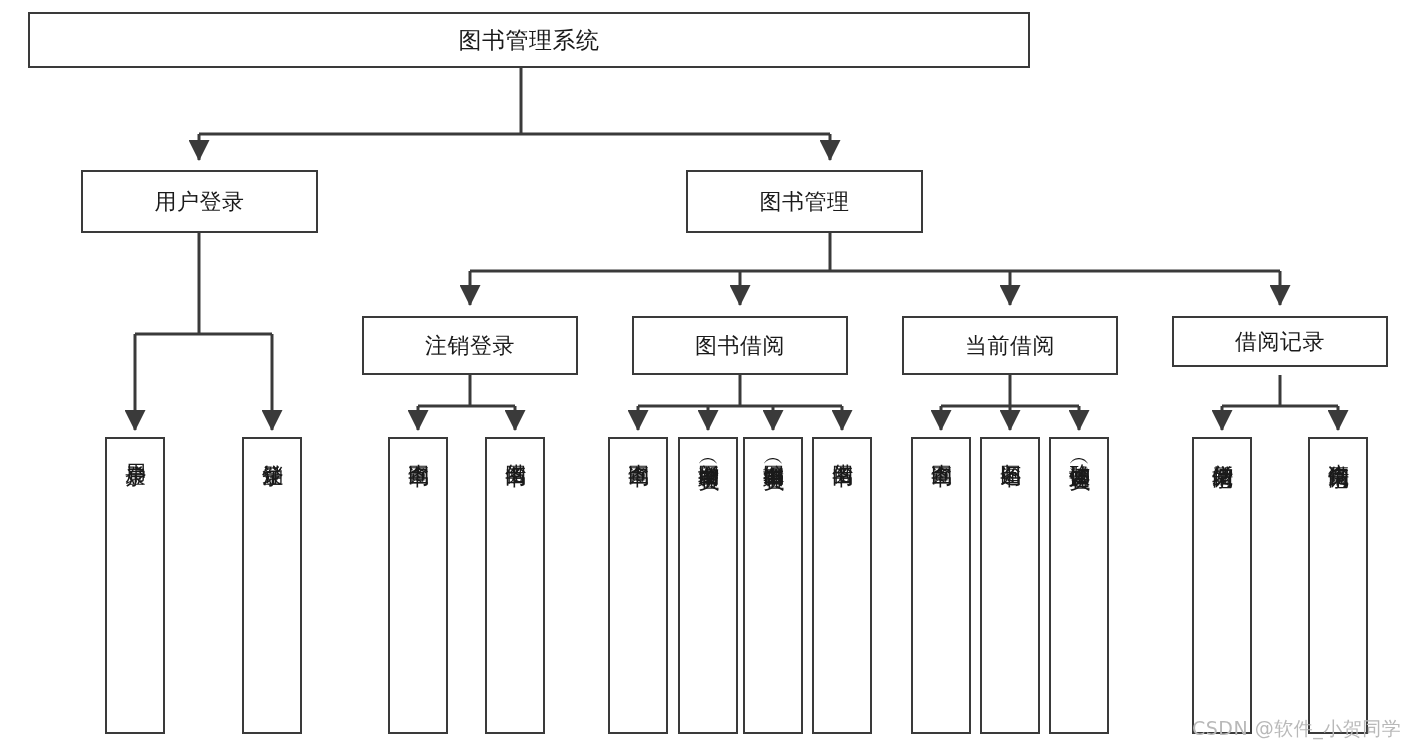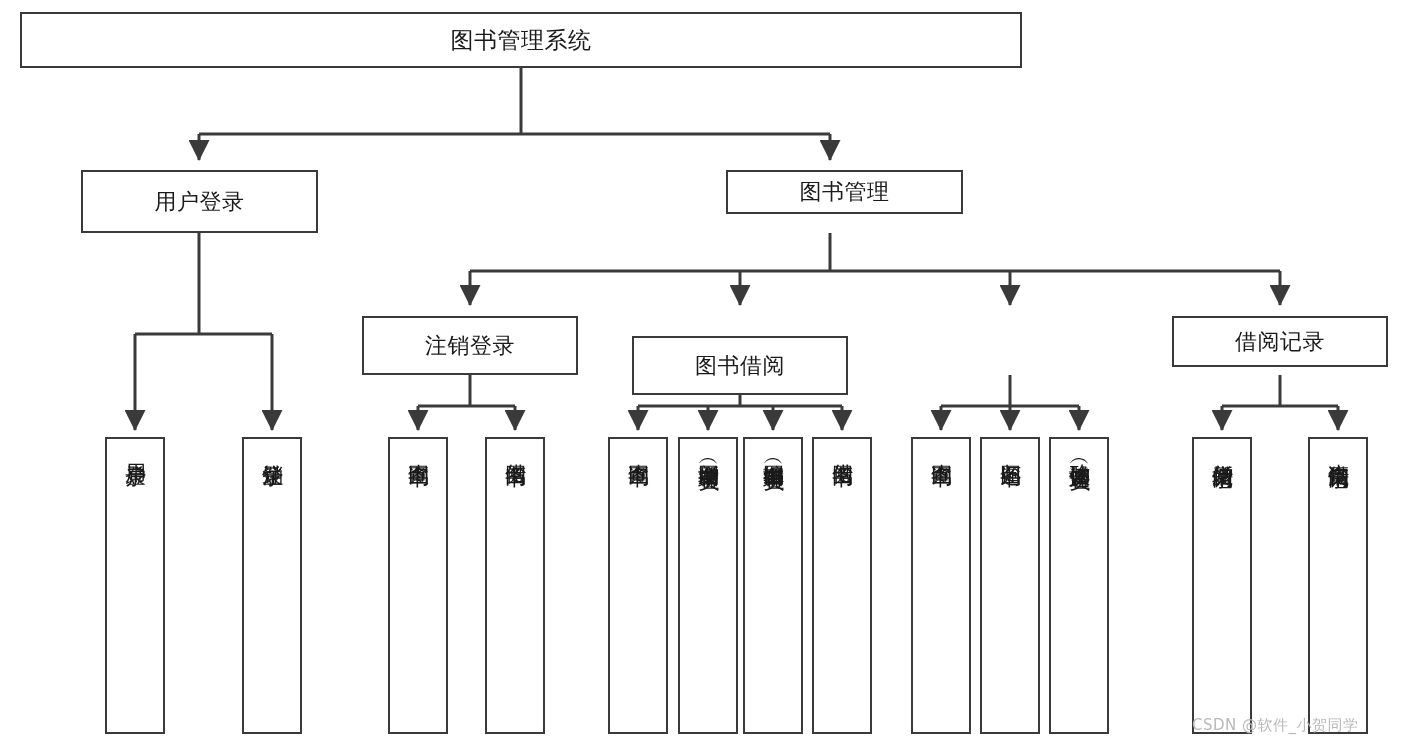--- a/index.html
+++ b/index.html
@@ -58,21 +58,21 @@
     writing-mode: vertical-rl;
     text-orientation: upright;
     font-size: 21px;
     line-height: 1.22;
     letter-spacing: 1px;
     white-space: pre;
   }
   .watermark {
     position: absolute;
     color: #b9b9b9;
-    font-size: 15px;
+    font-size: 19px;
     letter-spacing: 0.5px;
     white-space: nowrap;
     user-select: none;
   }
 </style>
 </head>
 <body>
 
 <div id="canvas">
 
@@ -119,40 +119,43 @@
       <path d="M 1010 406 L 1010 430" marker-end="url(#arrow)"></path>
       <path d="M 1079 406 L 1079 430" marker-end="url(#arrow)"></path>
 
       <path d="M 1280 375 L 1280 406"></path>
       <path d="M 1222 406 L 1338 406"></path>
       <path d="M 1222 406 L 1222 430" marker-end="url(#arrow)"></path>
       <path d="M 1338 406 L 1338 430" marker-end="url(#arrow)"></path>
     </g>
   </svg>
 
-  <div class="node horizontal root" style="left:20px; top:12px; width:1002px; height:56px;">
+  <div class="node horizontal root" style="left:28px; top:12px; width:1002px; height:56px;">
     <span class="label">图书管理系统</span>
   </div>
 
   <div class="node horizontal" style="left:81px; top:170px; width:237px; height:63px;">
     <span class="label">用户登录</span>
   </div>
 
-  <div class="node horizontal" style="left:726px; top:170px; width:237px; height:44px;">
+  <div class="node horizontal" style="left:686px; top:170px; width:237px; height:63px;">
     <span class="label">图书管理</span>
   </div>
 
   <div class="node horizontal" style="left:362px; top:316px; width:216px; height:59px;">
     <span class="label">注销登录</span>
   </div>
 
-  <div class="node horizontal" style="left:632px; top:316px; width:216px; height:59px;margin-top:20px;">
+  <div class="node horizontal" style="left:632px; top:316px; width:216px; height:59px;">
     <span class="label">图书借阅</span>
   </div>
 
+  <div class="node horizontal" style="left:902px; top:316px; width:216px; height:59px;">
+    <span class="label">当前借阅</span>
+  </div>
 
   <div class="node horizontal" style="left:1172px; top:316px; width:216px; height:51px;">
     <span class="label">借阅记录</span>
   </div>
 
   <div class="node vertical" style="left:105px; top:437px; width:60px; height:297px;">
     <span class="label">用户登录</span>
   </div>
 
   <div class="node vertical" style="left:242px; top:437px; width:60px; height:297px;">

